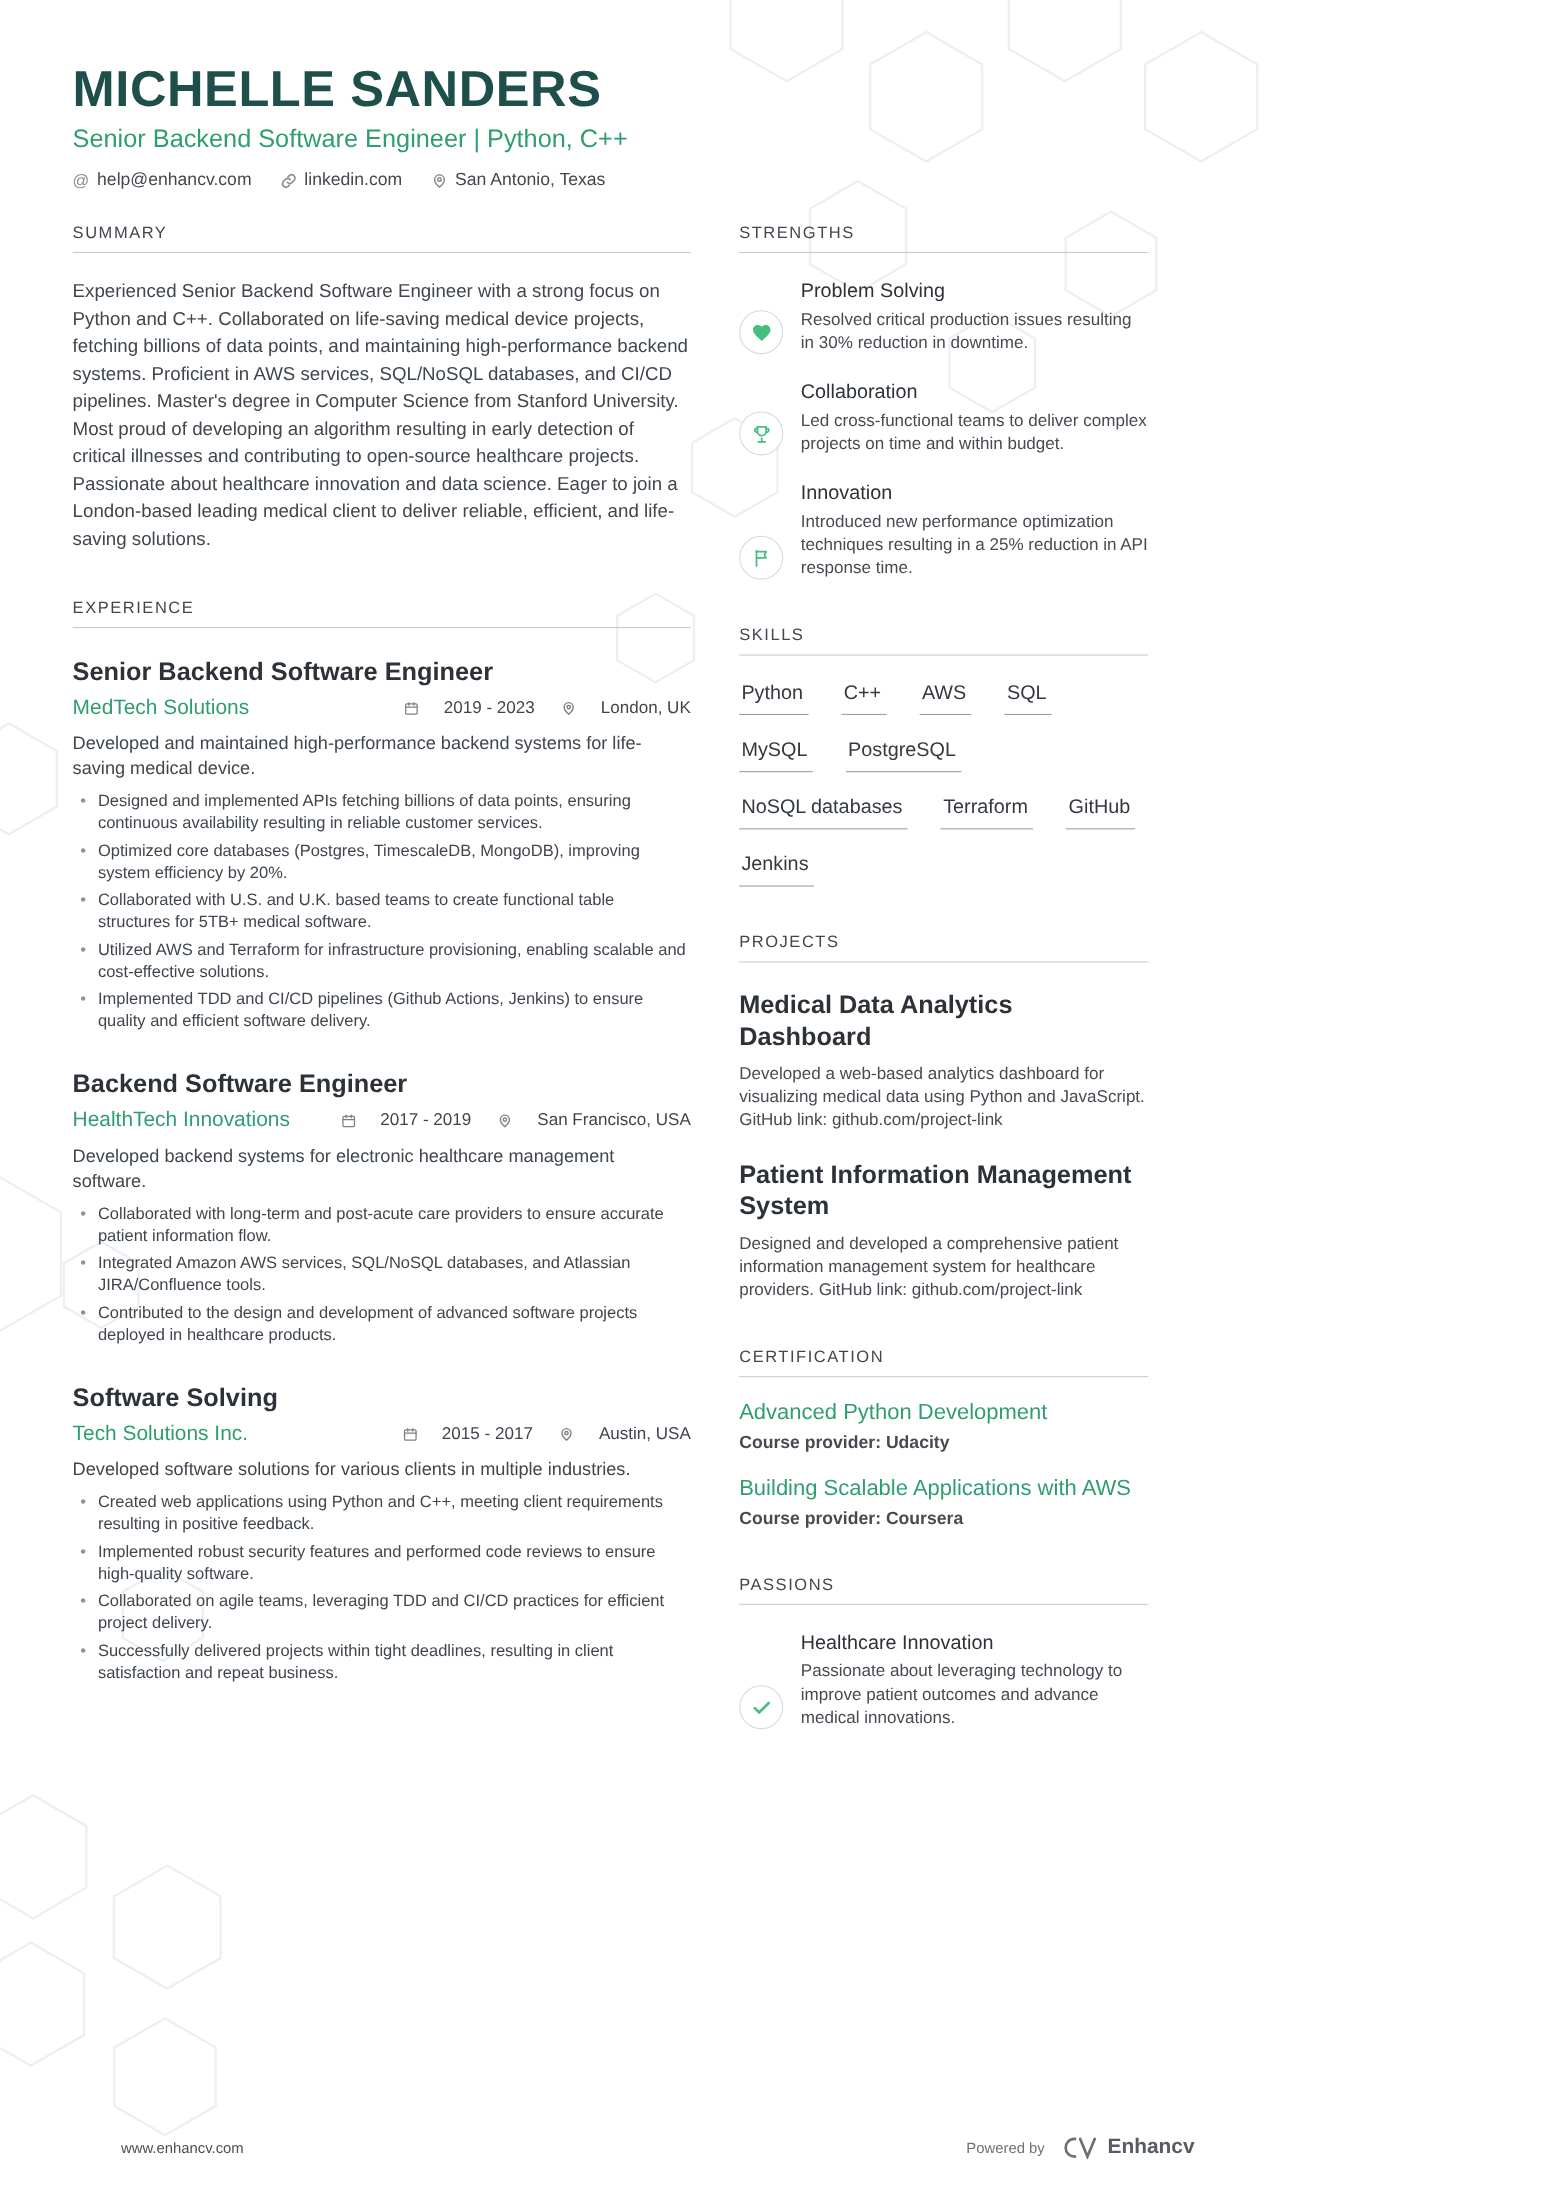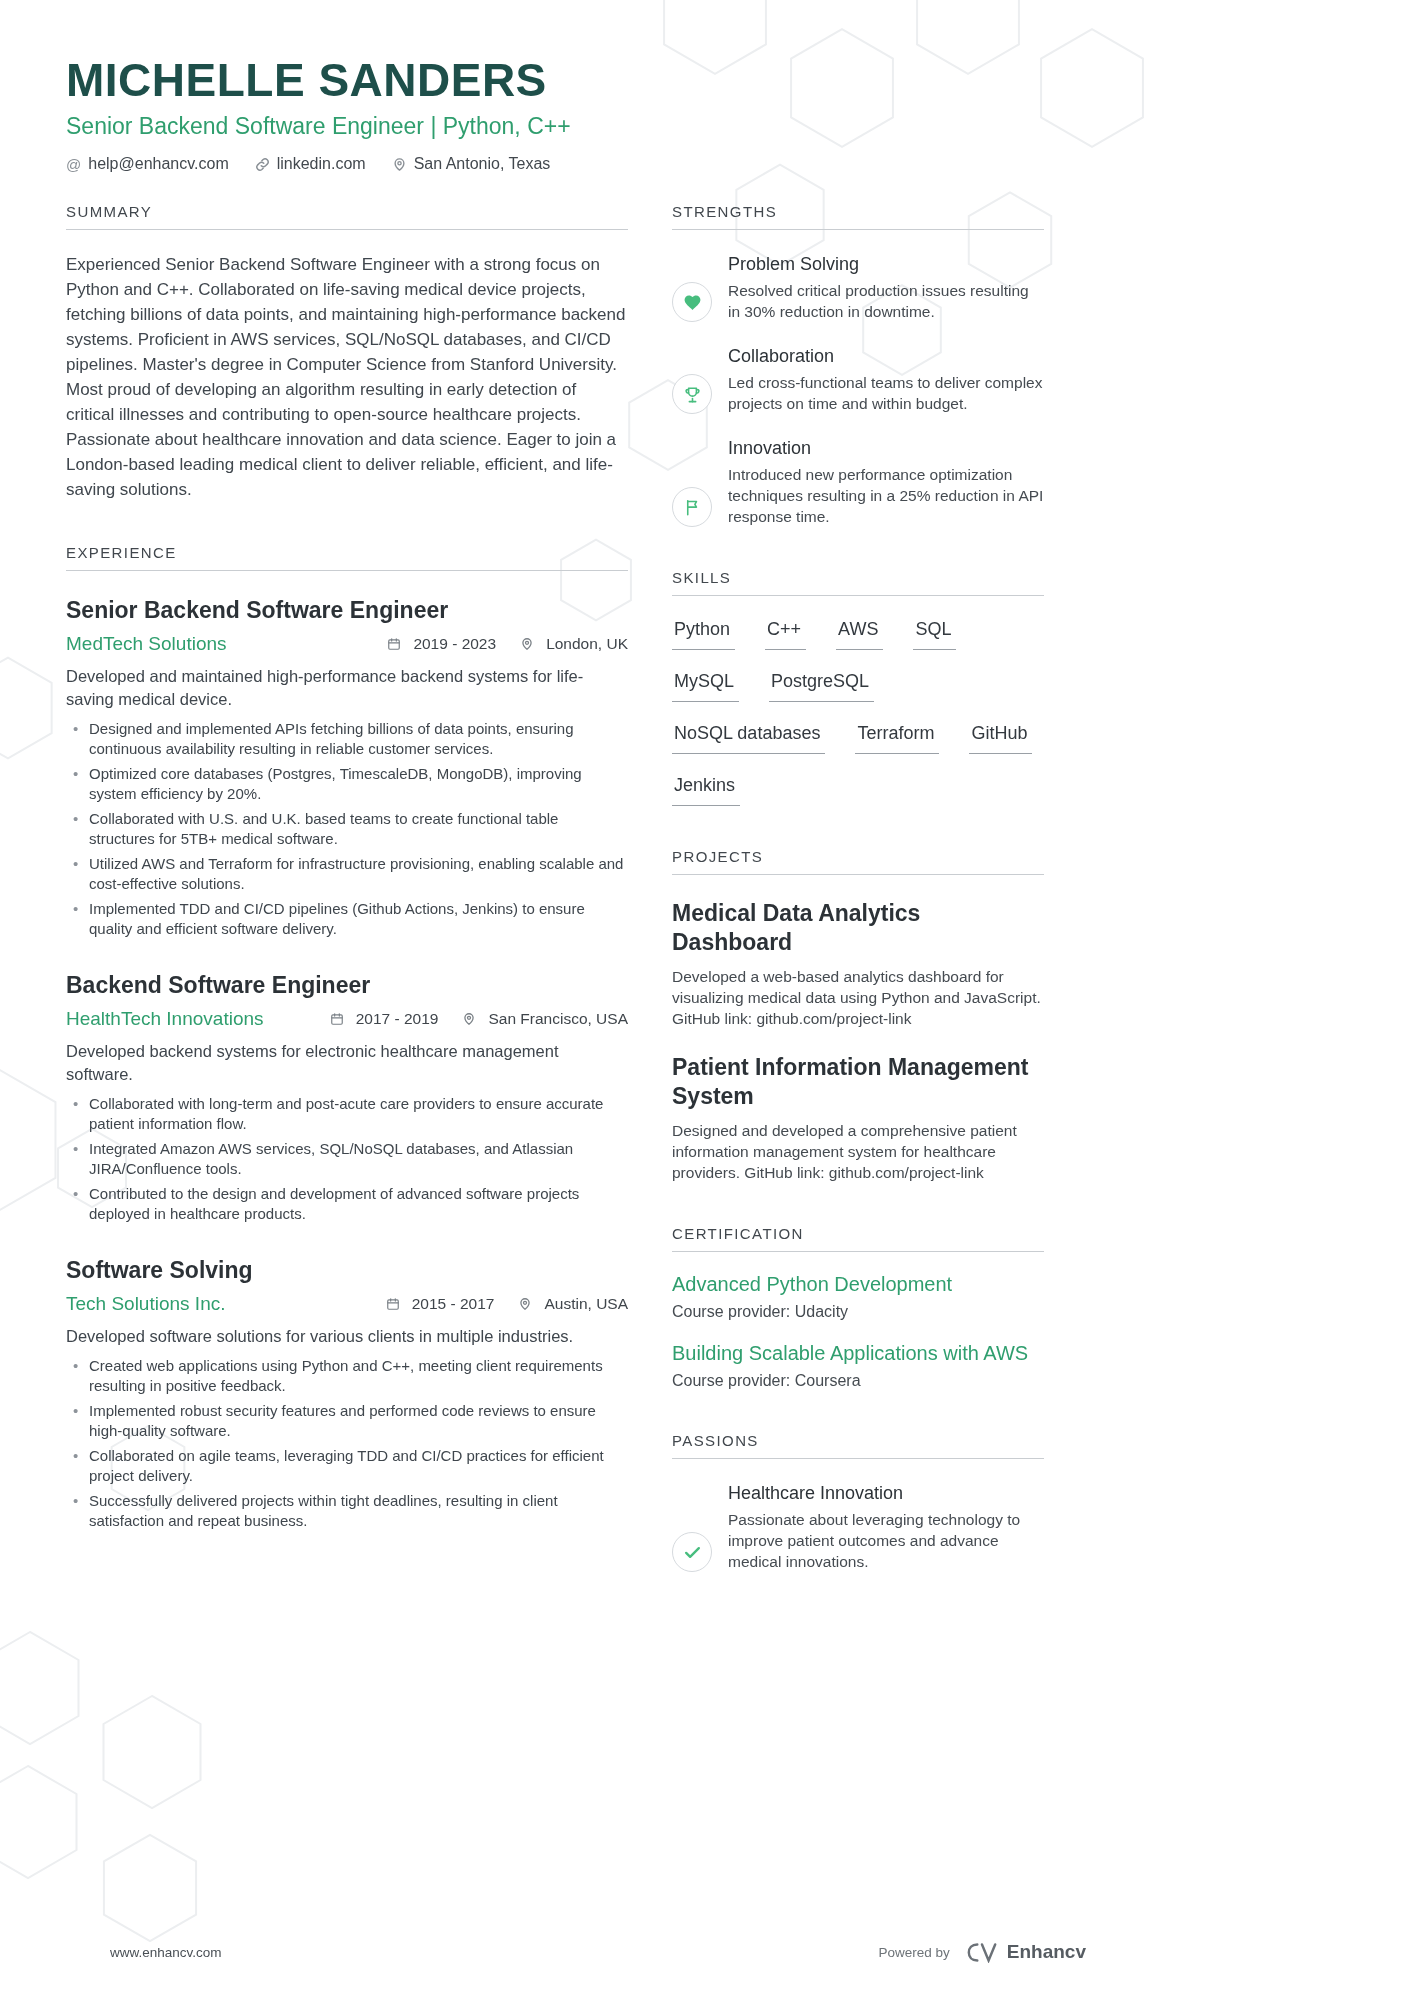--- a/index.html
+++ b/index.html
@@ -73,21 +73,21 @@
     color: #3f464d;
   }
 
   
   .job { margin-top: 26px; }
   .job + .job { margin-top: 34px; }
   .job-title { font-size: 23px; font-weight: 600; color: #2c3237; }
   .job-meta { display: flex; align-items: center; margin-top: 9px; }
   .company { font-size: 19px; color: #2f9e6e; }
   .meta-right { margin-left: auto; display: flex; align-items: center; gap: 24px; }
-  .meta-item { display: flex; align-items: center; gap: 12px; font-size: 15.5px; color: #3f454b; }
+  .meta-item { display: flex; align-items: center; gap: 22px; font-size: 15.5px; color: #3f454b; }
   .meta-item .ic { color: #7a8086; display: inline-flex; }
   .job-desc { margin-top: 10px; font-size: 16.5px; line-height: 23px; color: #3f464d; }
   .bullets { list-style: none; margin-top: 8px; }
   .bullets li {
     position: relative;
     padding-left: 23px;
     font-size: 15px;
     line-height: 19.5px;
     color: #3f464d;
     margin-top: 6px;
@@ -119,21 +119,21 @@
   }
 
   
   .project { margin-top: 24px; }
   .project-title { font-size: 23px; font-weight: 600; line-height: 29px; color: #2c3237; }
   .project-desc { margin-top: 9px; font-size: 15.5px; line-height: 21px; color: #454b51; }
 
   
   .cert { margin-top: 21px; }
   .cert-title { font-size: 20px; color: #2f9e6e; font-weight: 400; }
-  .cert-provider { margin-top: 7px; font-size: 16px; color: #454b51; }
+  .cert-provider { margin-top: 7px; font-size: 16px; color: #454b51; font-weight: bold; }
 
   
   .footer {
     position: absolute;
     left: 66px;
     width: 976px;
     bottom: 32px;
     display: flex;
     align-items: center;
     z-index: 1;

